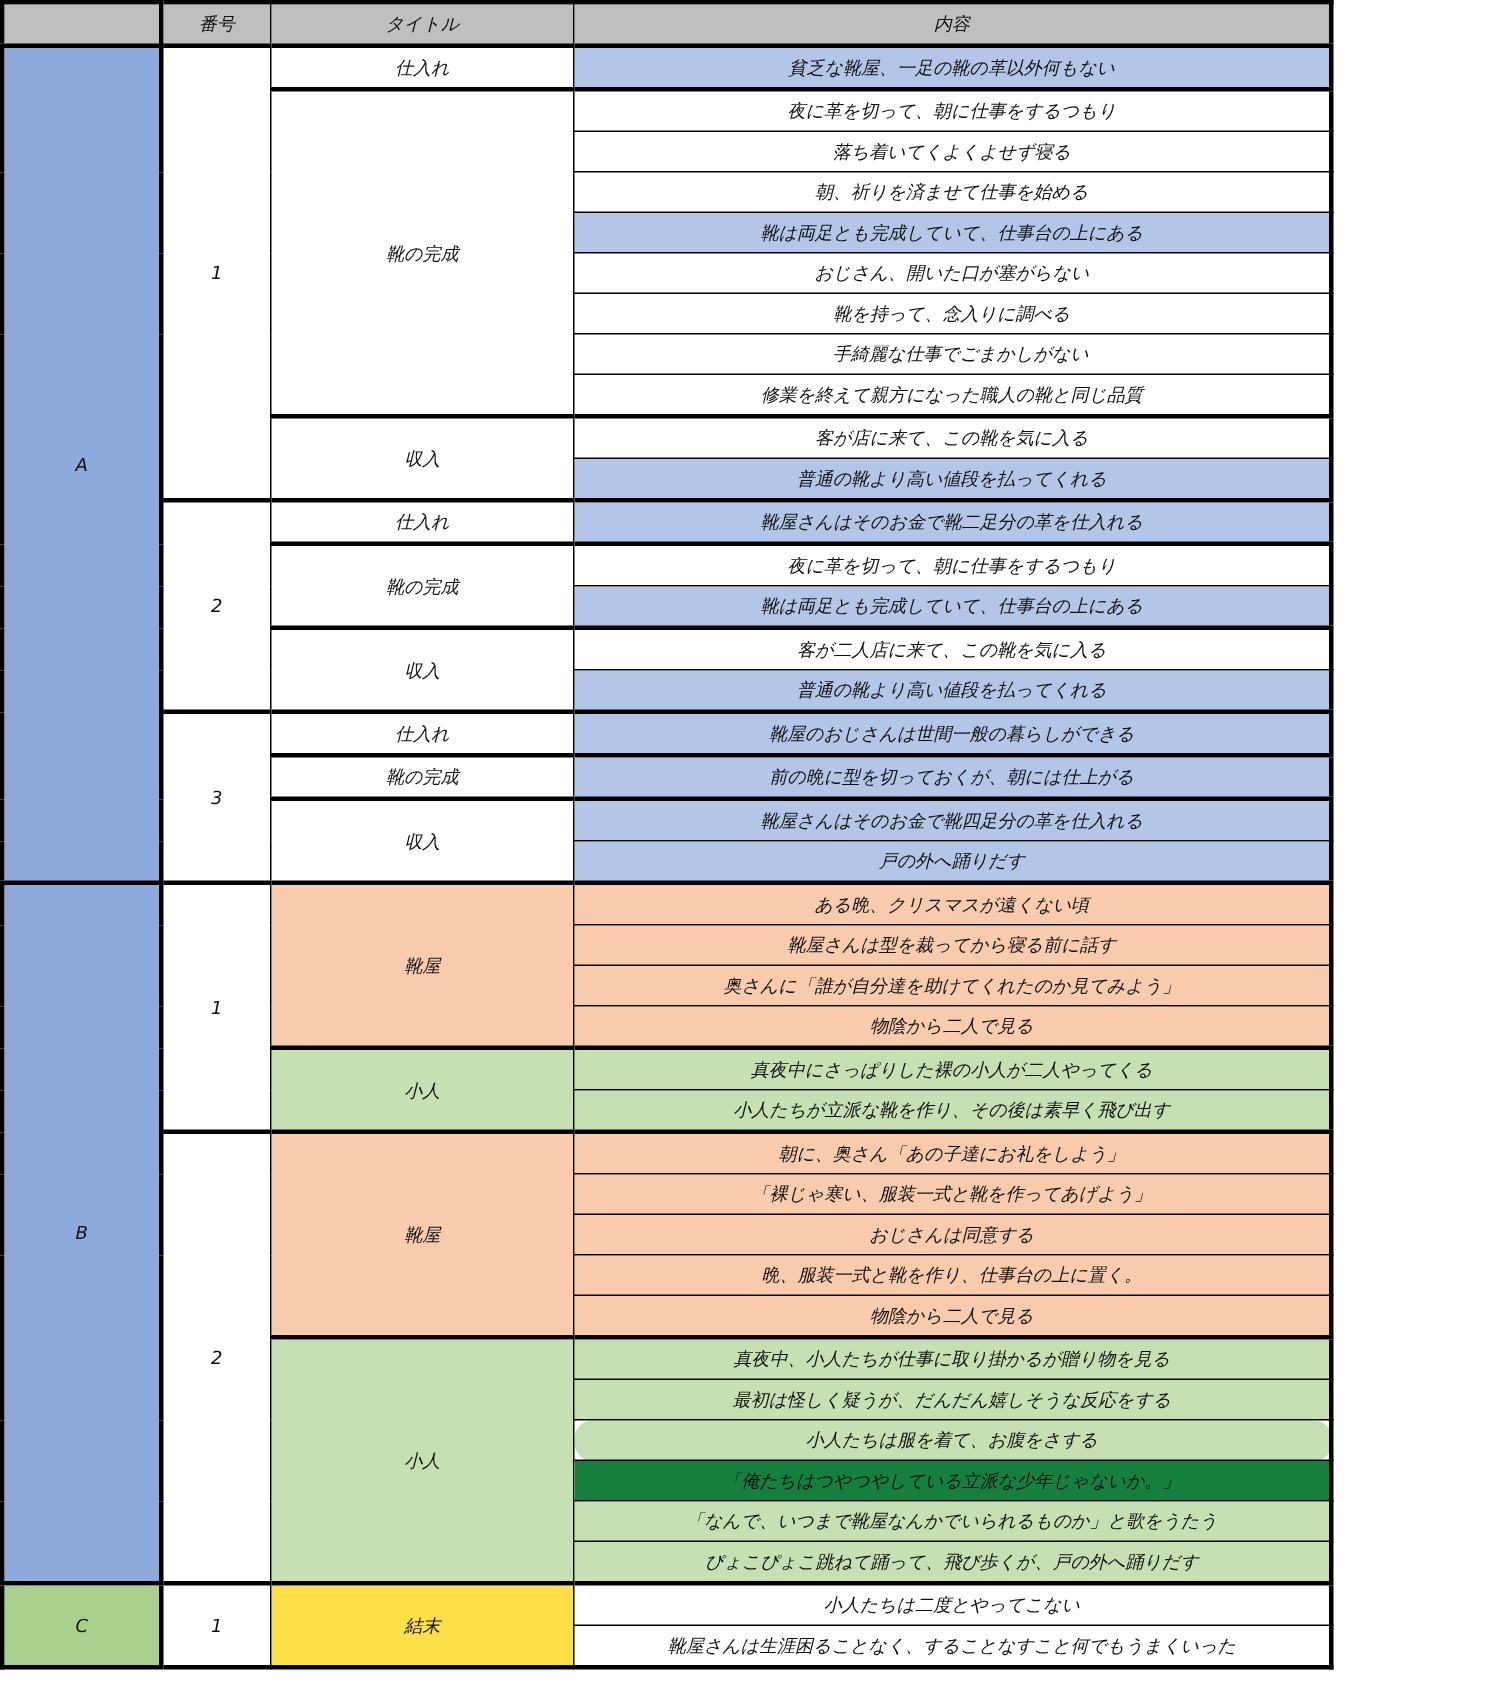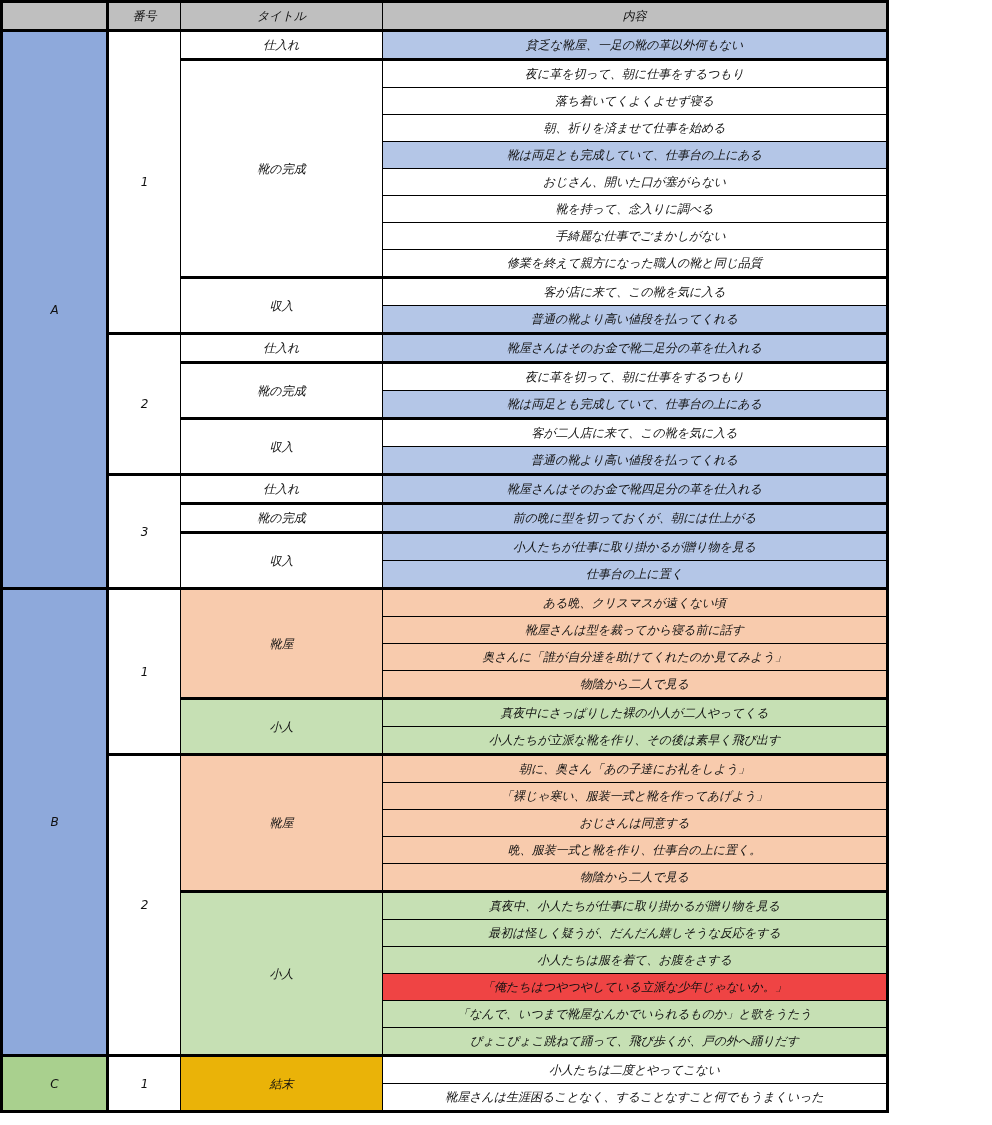--- a/index.html
+++ b/index.html
@@ -110,32 +110,32 @@
       <tr>
         <td rowspan="2" class="center thick-top" style="background: rgb(255, 255, 255);">収入</td>
         <td class="left thick-top" style="background: rgb(255, 255, 255);">客が二人店に来て、この靴を気に入る</td>
       </tr>
       <tr>
         <td class="left" style="background: rgb(180, 198, 231);">普通の靴より高い値段を払ってくれる</td>
       </tr>
       <tr>
         <td rowspan="4" class="center thick-top" style="background: rgb(255, 255, 255);">3</td>
         <td rowspan="1" class="center thick-top" style="background: rgb(255, 255, 255);">仕入れ</td>
-        <td class="left thick-top" style="background: rgb(180, 198, 231);">靴屋さんはそのお金で靴四足分の革を仕入れる</td>
+        <td class="left thick-top" style="background: rgb(180, 198, 231);">靴屋のおじさんは世間一般の暮らしができる</td>
       </tr>
       <tr>
         <td rowspan="1" class="center thick-top" style="background: rgb(255, 255, 255);">靴の完成</td>
         <td class="left thick-top" style="background: rgb(180, 198, 231);">前の晩に型を切っておくが、朝には仕上がる</td>
       </tr>
       <tr>
         <td rowspan="2" class="center thick-top" style="background: rgb(255, 255, 255);">収入</td>
-        <td class="left thick-top" style="background: rgb(180, 198, 231);">小人たちが仕事に取り掛かるが贈り物を見る</td>
-      </tr>
-      <tr>
-        <td class="left" style="background: rgb(180, 198, 231);">仕事台の上に置く</td>
+        <td class="left thick-top" style="background: rgb(180, 198, 231);">靴屋さんはそのお金で靴四足分の革を仕入れる</td>
+      </tr>
+      <tr>
+        <td class="left" style="background: rgb(180, 198, 231);">戸の外へ踊りだす</td>
       </tr>
       <tr>
         <td rowspan="17" class="center thick-top thick-right" style="background: rgb(142, 169, 219);">B</td>
         <td rowspan="6" class="center thick-top" style="background: rgb(255, 255, 255);">1</td>
         <td rowspan="4" class="center thick-top" style="background: rgb(248, 203, 173);">靴屋</td>
         <td class="left thick-top" style="background: rgb(248, 203, 173);">ある晩、クリスマスが遠くない頃</td>
       </tr>
       <tr>
         <td class="left" style="background: rgb(248, 203, 173);">靴屋さんは型を裁ってから寝る前に話す</td>
       </tr>
@@ -170,34 +170,34 @@
         <td class="left" style="background: rgb(248, 203, 173);">物陰から二人で見る</td>
       </tr>
       <tr>
         <td rowspan="6" class="center thick-top" style="background: rgb(198, 224, 180);">小人</td>
         <td class="left thick-top" style="background: rgb(198, 224, 180);">真夜中、小人たちが仕事に取り掛かるが贈り物を見る</td>
       </tr>
       <tr>
         <td class="left" style="background: rgb(198, 224, 180);">最初は怪しく疑うが、だんだん嬉しそうな反応をする</td>
       </tr>
       <tr>
-        <td class="left" style="background: rgb(198, 224, 180);">小人たちは服を着て、お腹をさする</td>
-      </tr>
-      <tr>
-        <td class="left" style="background: #ef4444;">「俺たちはつやつやしている立派な少年じゃないか。」</td>
+        <td class="left" style="background: rgb(198, 224, 180); border-radius: 12px;">小人たちは服を着て、お腹をさする</td>
+      </tr>
+      <tr>
+        <td class="left" style="background: #15803d;">「俺たちはつやつやしている立派な少年じゃないか。」</td>
       </tr>
       <tr>
         <td class="left" style="background: rgb(198, 224, 180);">「なんで、いつまで靴屋なんかでいられるものか」と歌をうたう</td>
       </tr>
       <tr>
         <td class="left" style="background: rgb(198, 224, 180);">ぴょこぴょこ跳ねて踊って、飛び歩くが、戸の外へ踊りだす</td>
       </tr>
       <tr>
         <td rowspan="2" class="center thick-top thick-right" style="background: rgb(169, 208, 142);">C</td>
         <td rowspan="2" class="center thick-top" style="background: rgb(255, 255, 255);">1</td>
-        <td rowspan="2" class="center thick-top" style="background: #eab308;">結末</td>
+        <td rowspan="2" class="center thick-top" style="background: #fde047;">結末</td>
         <td class="left thick-top" style="background: rgb(255, 255, 255);">小人たちは二度とやってこない</td>
       </tr>
       <tr>
         <td class="left" style="background: rgb(255, 255, 255);">靴屋さんは生涯困ることなく、することなすこと何でもうまくいった</td>
       </tr>
     </tbody>
 </table>
 
 </body></html>

